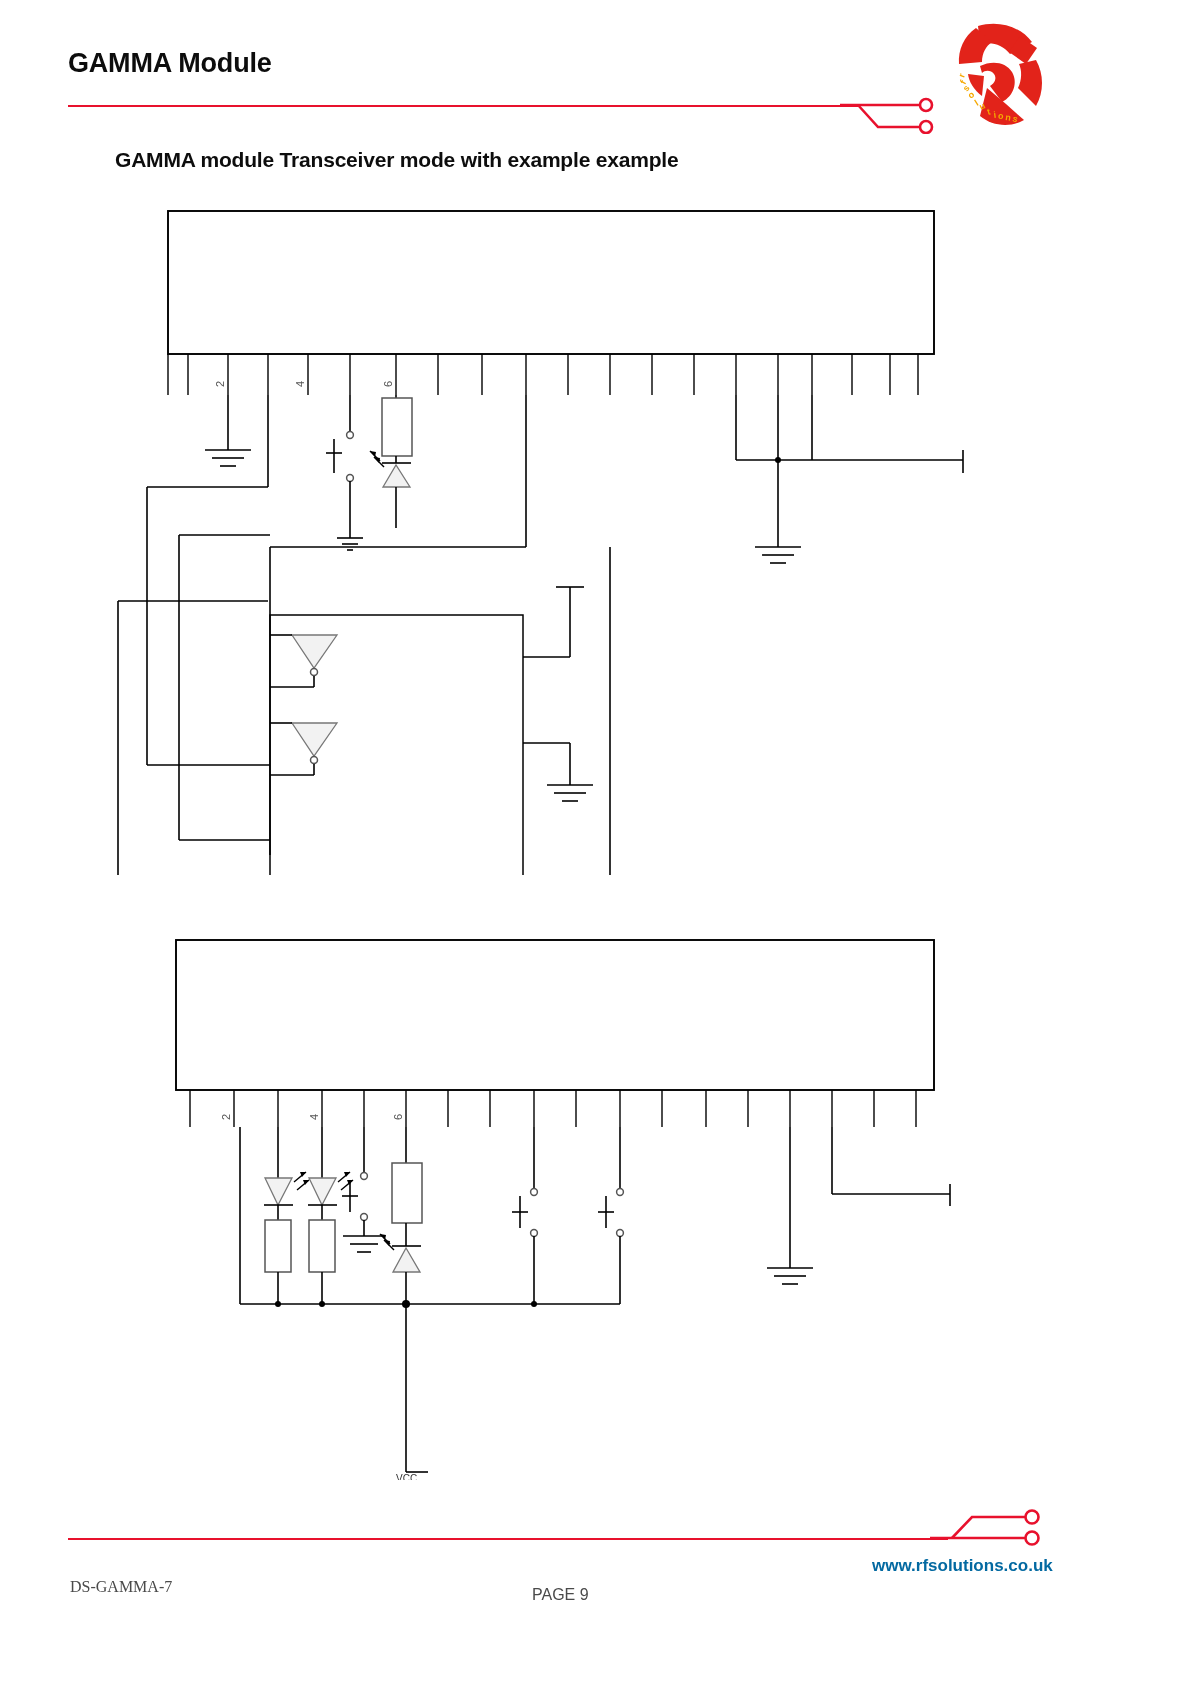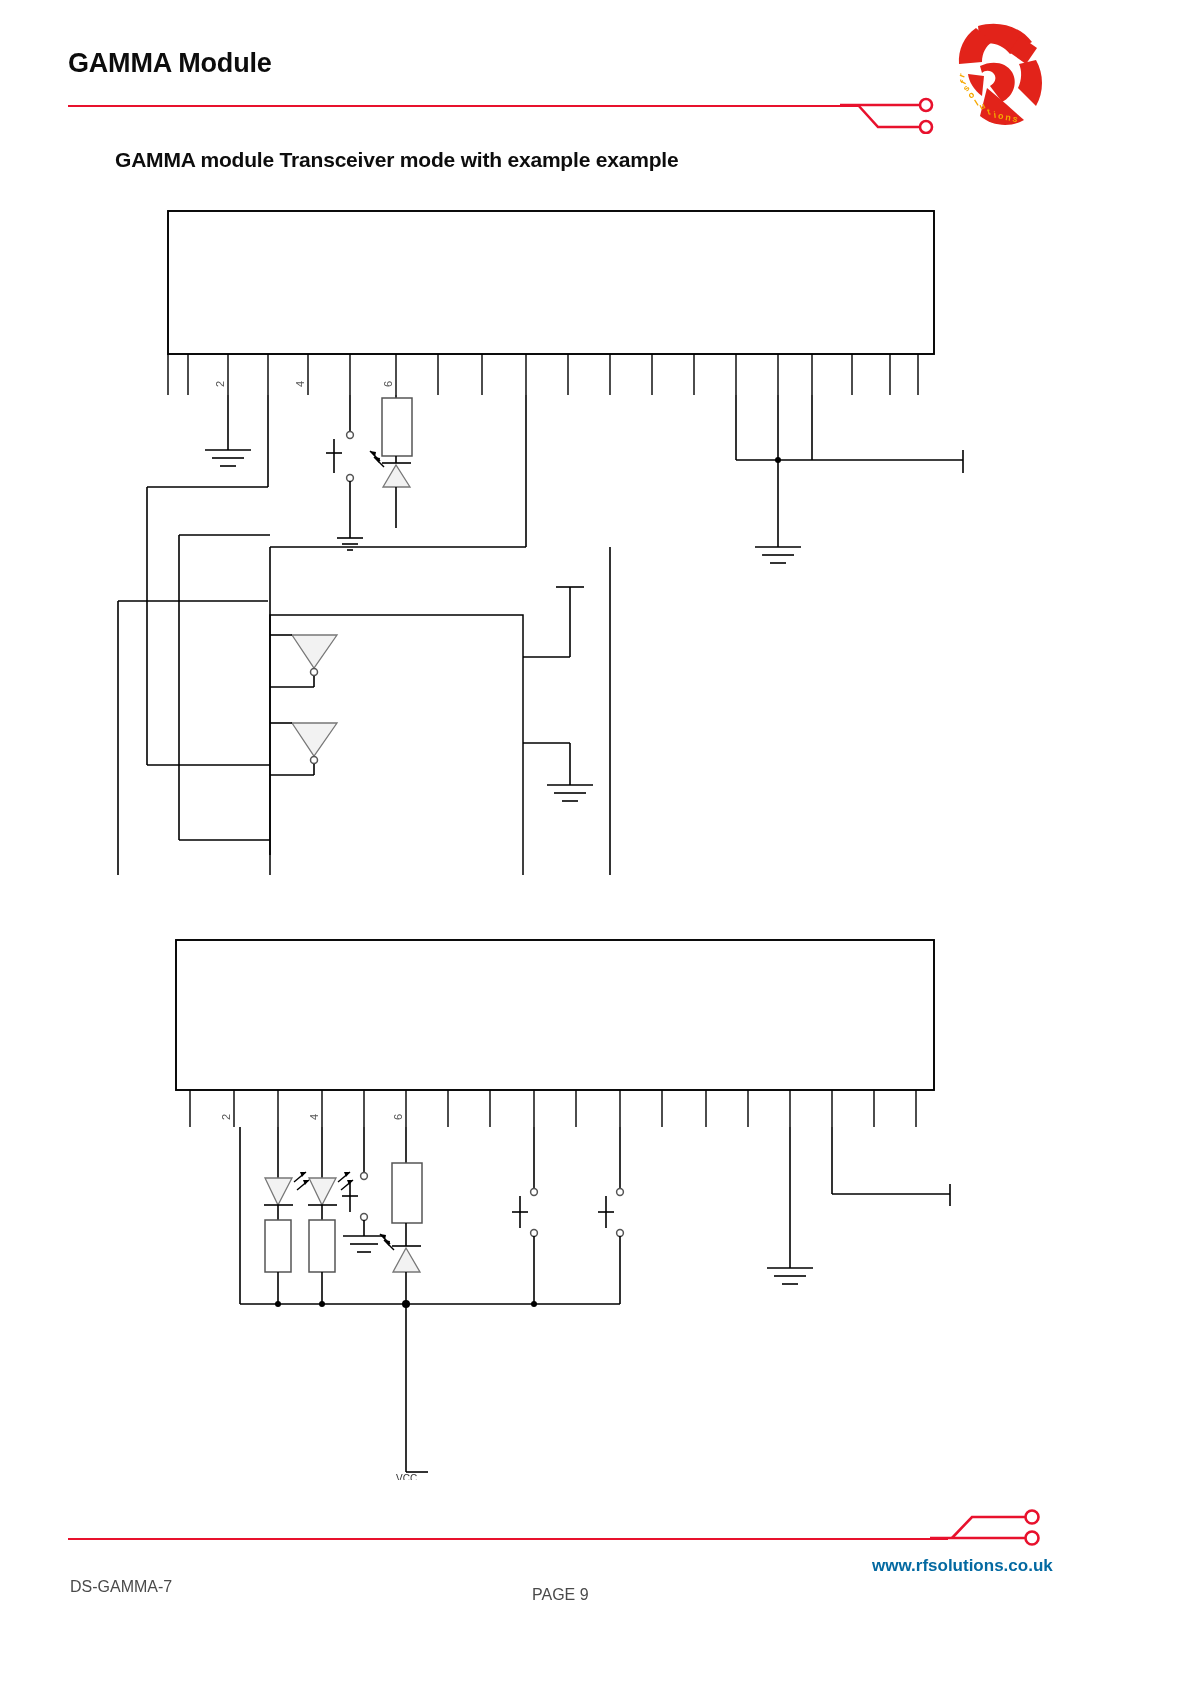--- a/index.html
+++ b/index.html
@@ -104,21 +104,21 @@
     top: 1505px;
     width: 130px;
     height: 50px;
   }
   .footer-docid {
     position: absolute;
     left: 70px;
     top: 1578px;
     font-size: 16px;
     color: #4a4a4a;
-    font-family: Liberation Sans, sans-serif;
+    font-family: Liberation Serif, serif;
     white-space: nowrap;
   }
   .footer-page {
     position: absolute;
     left: 520px;
     top: 1586px;
     font-size: 16px;
     color: #4a4a4a;
     white-space: nowrap;
     margin-left: 12px;

